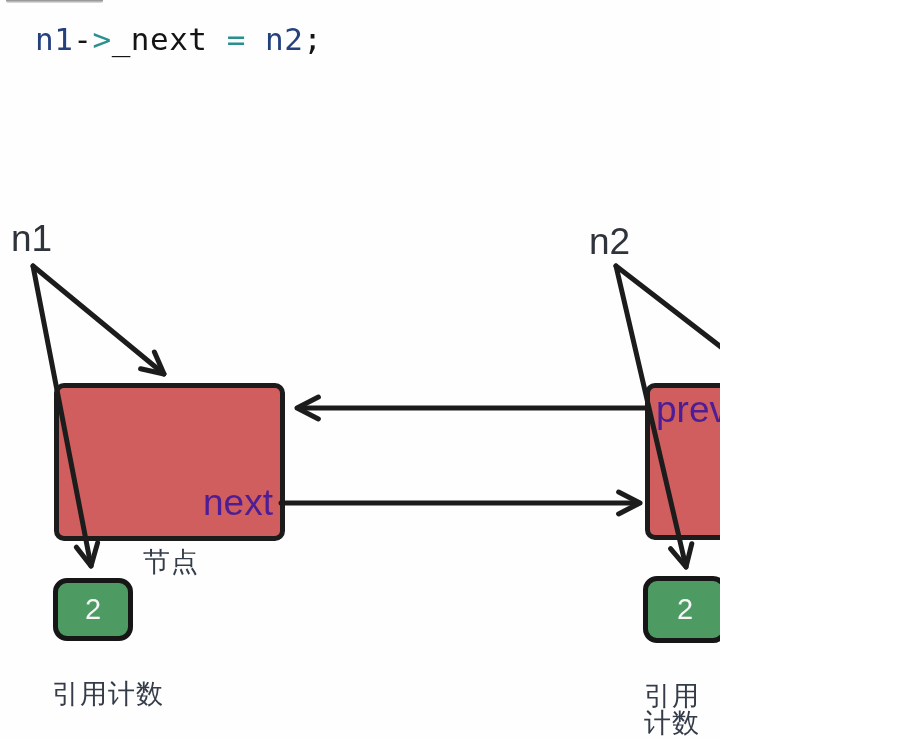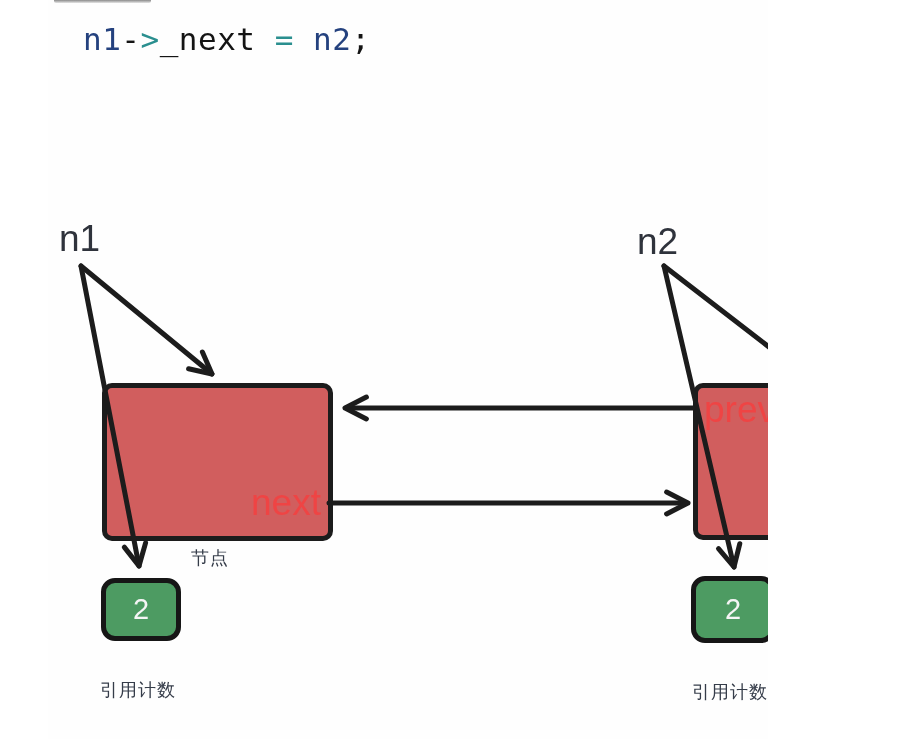--- a/index.html
+++ b/index.html
@@ -1,44 +1,43 @@
 <!DOCTYPE html>
 <html><head>
 <meta charset="utf-8">
 <style>
   html,body{margin:0;padding:0;background:#ffffff;}
   .stage{
     position:relative;width:720px;height:739px;background:#fefefe;overflow:hidden;
     font-family:"Liberation Sans","DejaVu Sans",sans-serif;
-    margin-left:48px;
   }
   
   .top-bar{position:absolute;left:6px;top:0;width:97px;height:3px;
     background:linear-gradient(#8a8a8a,#e6e6e6);border-radius:0 0 2px 2px;}
   
   .code-block{position:absolute;left:35px;top:16px;
     font-family:"DejaVu Sans Mono","Liberation Mono",monospace;
     font-size:31px;line-height:46px;letter-spacing:.5px;}
   .code-line{white-space:pre;}
   .c-id{color:#24417e;}
   .c-op{color:#2a8f8f;}
   .c-pl{color:#141414;}
   
   .ptr-label{position:absolute;font-size:37px;color:#2f333c;line-height:1;}
   
   .node-box{position:absolute;box-sizing:border-box;background:#d15e5e;
     border:5px solid #1c1c1c;border-radius:10px;}
   .node-left{left:54px;top:383px;width:231px;height:158px;}
   .node-right{left:645px;top:383px;width:235px;height:157px;}
   
-  .field-label{position:absolute;font-size:37px;color:#ef4444;line-height:1;z-index:4;}
+  .field-label{position:absolute;font-size:37px;color:#4c1d95;line-height:1;z-index:4;}
   .field-next{left:203px;top:484px;}
   .field-prev{left:656px;top:391px;}
   
-  .cjk-caption{position:absolute;font-size:18px;color:#353c49;line-height:1;letter-spacing:1px;}
+  .cjk-caption{position:absolute;font-size:27px;color:#353c49;line-height:1;letter-spacing:1px;}
   .cap-node-left{left:143px;top:549px;}
   .cap-node-right{left:734px;top:551px;}
   .cap-count-left{left:52px;top:681px;}
   .cap-count-right{left:644px;top:683px;}
   
   .count-box{position:absolute;box-sizing:border-box;background:#4d9b62;
     border:5px solid #161616;border-radius:14px;display:flex;
     align-items:center;justify-content:center;color:#f5f5f5;font-size:29px;}
   .count-left{left:53px;top:578px;width:80px;height:63px;}
   .count-right{left:643px;top:576px;width:84px;height:67px;}

